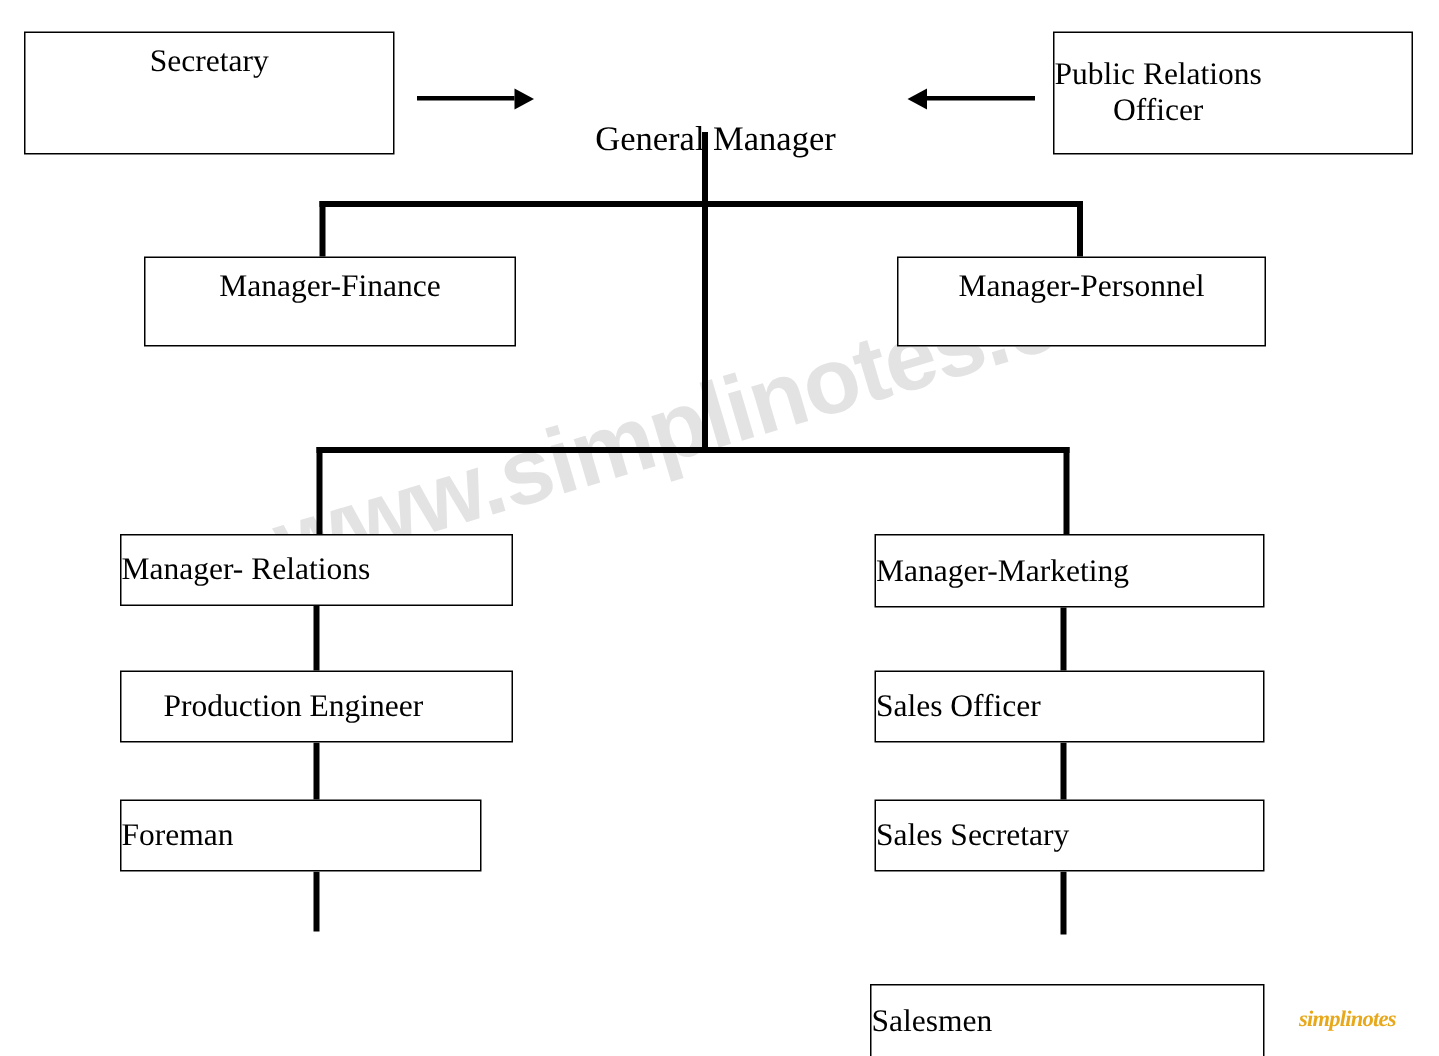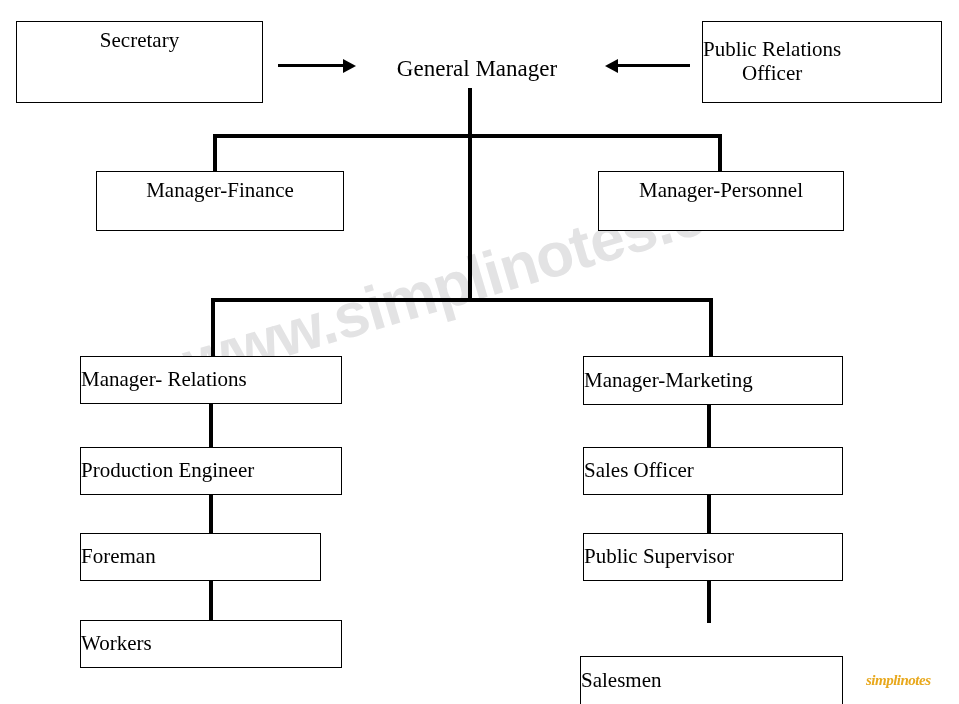--- a/index.html
+++ b/index.html
@@ -74,20 +74,21 @@
   
   .node.align-top   { padding-top: 7px; }
   .node.align-mid   { display: flex; align-items: center; justify-content: flex-start; }
 
   .freetext {
     position: absolute;
     font-size: 23px;
     color: #000000;
     white-space: nowrap;
     text-align: center;
+    margin-top: 24px;
   }
 
   
   .hline, .vline {
     position: absolute;
     background: #000000;
   }
   .arrow-shaft { position: absolute; background: #000000; height: 3px; }
   .arrow-head  { position: absolute; width: 0; height: 0; }
   .arrow-head.right {
@@ -154,39 +155,36 @@
   </div>
 
   <div class="node align-mid" style="left:80px; top:356px; width:262px; height:48px;">
     <span class="node-label">Manager- Relations</span>
   </div>
 
   <div class="node align-mid" style="left:583px; top:356px; width:260px; height:49px;">
     <span class="node-label">Manager-Marketing</span>
   </div>
 
-  <div class="node align-mid" style="left:80px; top:447px; width:262px; height:48px;">
+  <div class="node align-mid" style="left:80px; top:447px; width:262px; height:48px;padding-left:28px;">
     <span class="node-label">Production Engineer</span>
   </div>
 
   <div class="node align-mid" style="left:583px; top:447px; width:260px; height:48px;">
     <span class="node-label">Sales Officer</span>
   </div>
 
   <div class="node align-mid" style="left:80px; top:533px; width:241px; height:48px;">
     <span class="node-label">Foreman</span>
   </div>
 
   <div class="node align-mid" style="left:583px; top:533px; width:260px; height:48px;">
-    <span class="node-label">Public Supervisor</span>
+    <span class="node-label">Sales Secretary</span>
   </div>
 
-  <div class="node align-mid" style="left:80px; top:620px; width:262px; height:48px;">
-    <span class="node-label">Workers</span>
-  </div>
 
   <div class="node align-mid" style="left:580px; top:656px; width:263px; height:49px;">
     <span class="node-label">Salesmen</span>
   </div>
 
   <div class="brand-mark">simplinotes</div>
 
 </div>
 
 </body></html>

